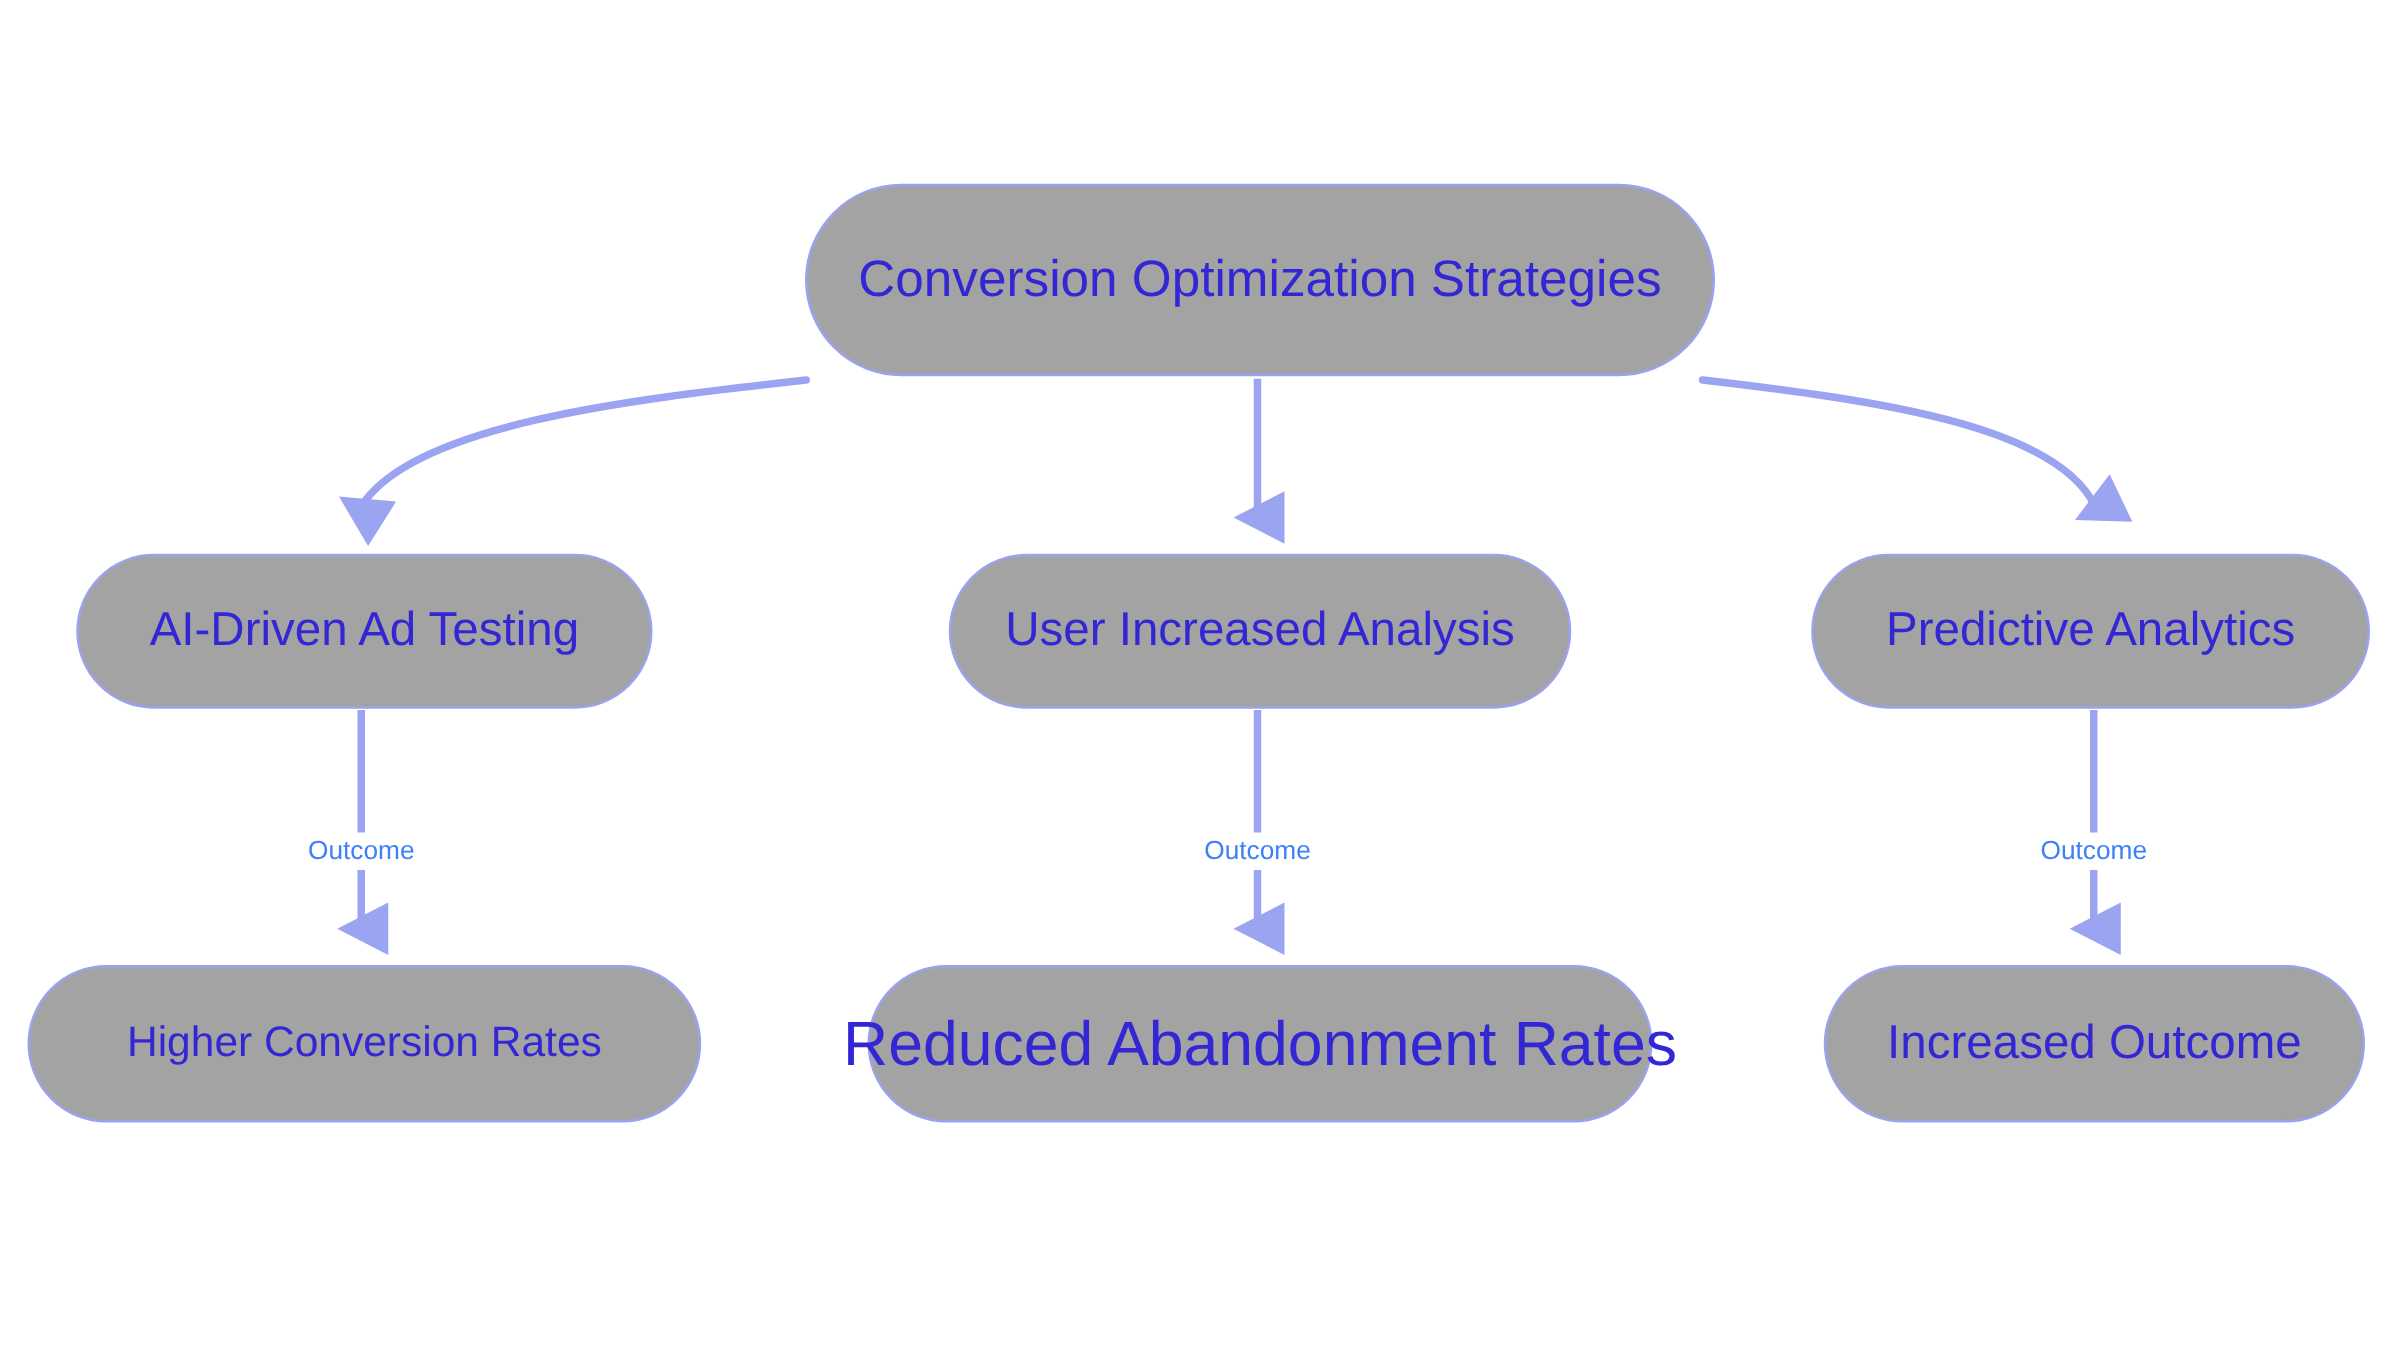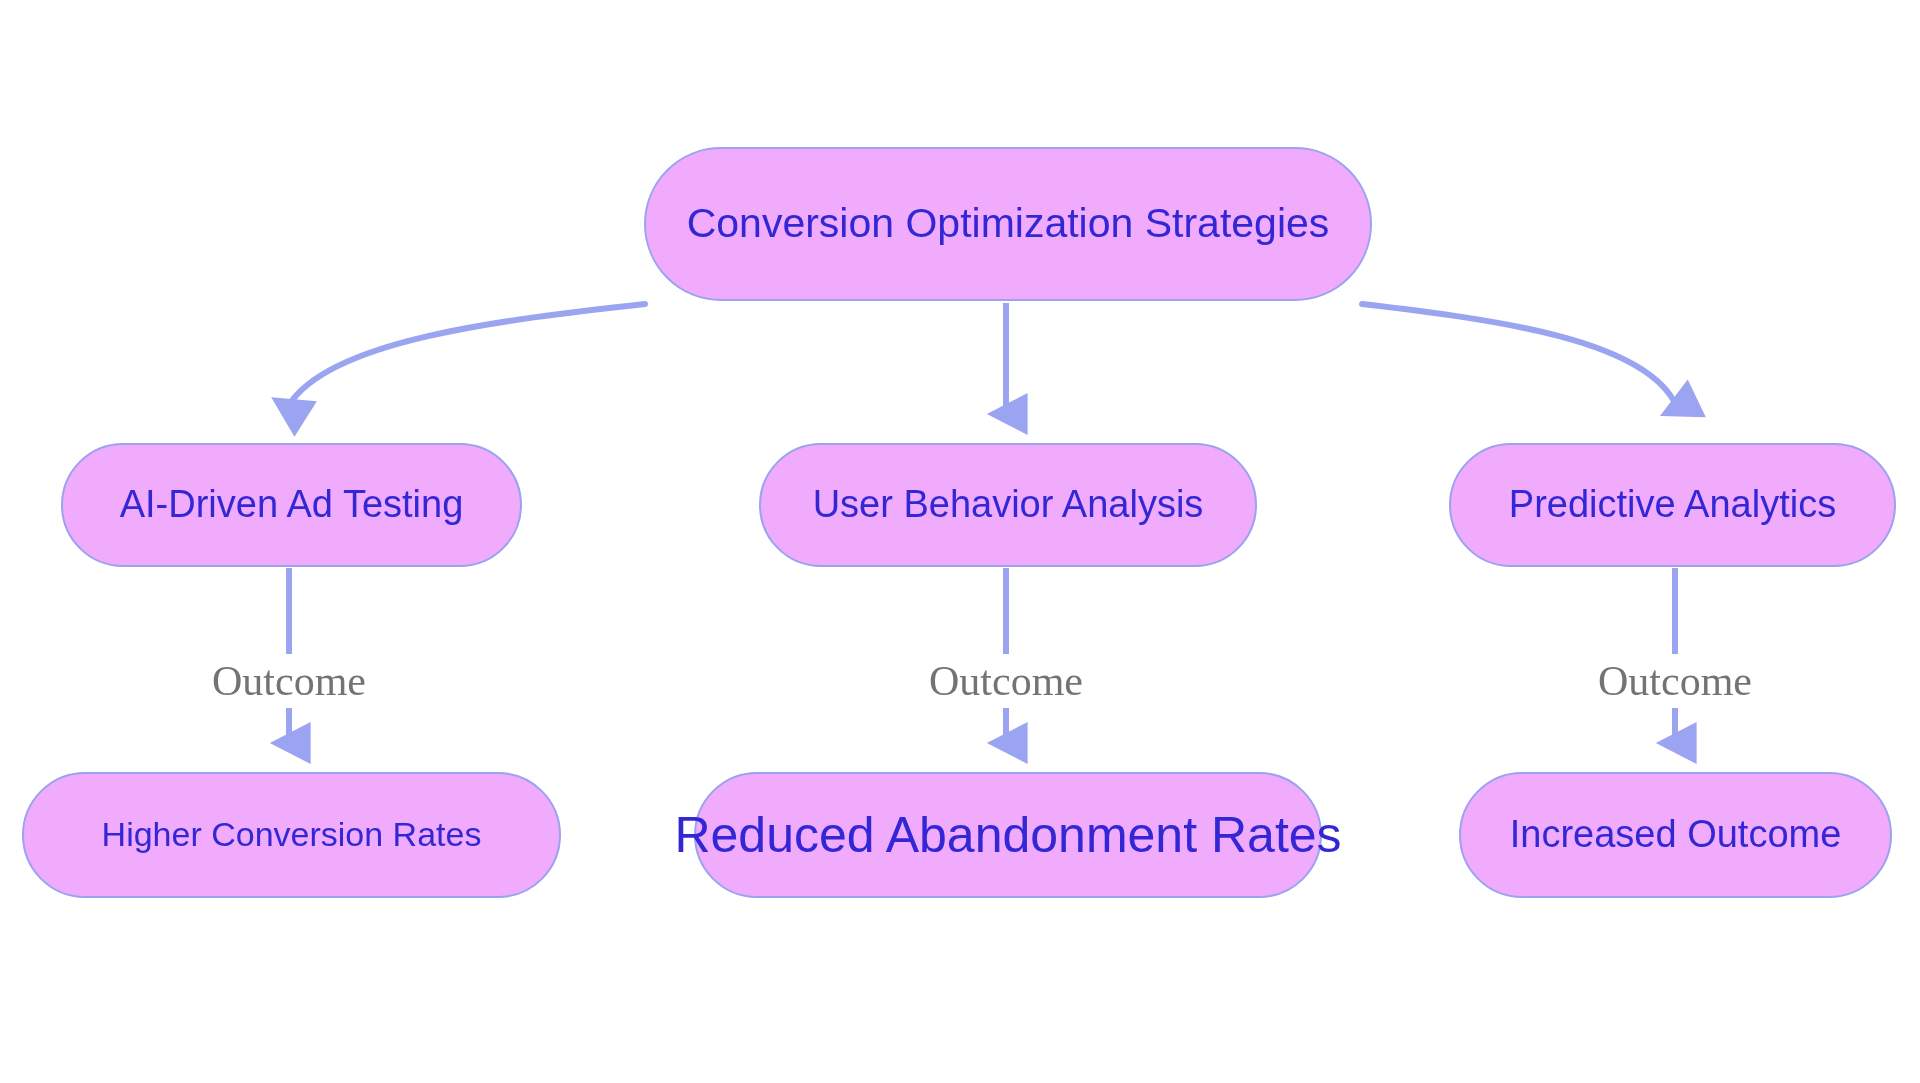--- a/index.html
+++ b/index.html
@@ -25,21 +25,21 @@
     width: 1920px;
     height: 1083px;
     pointer-events: none;
   }
   .node {
     position: absolute;
     box-sizing: border-box;
     display: flex;
     align-items: center;
     justify-content: center;
-    background: #f0abfc;
+    background: #a3a3a3;
     border: 2px solid #9ba2ef;
     border-radius: 999px;
     color: #3326d4;
     text-align: center;
     line-height: 1.1;
     white-space: nowrap;
     z-index: 2;
   }
   .node-label {
     display: block;
@@ -95,26 +95,25 @@
     left: 1459px;
     top: 772px;
     width: 433px;
     height: 126px;
     font-size: 38px;
   }
   .edge-label {
     position: absolute;
     transform: translate(-50%, -50%);
     background: #ffffff;
-    color: #737373;
-    font-size: 42px;
+    color: #3b82f6;
+    font-size: 21px;
     padding: 3px 10px;
     white-space: nowrap;
     z-index: 3;
-    font-family: Liberation Serif, serif;
   }
   #edge-label-left   { left: 289px;  top: 681px; }
   #edge-label-center { left: 1006px; top: 681px; }
   #edge-label-right  { left: 1675px; top: 681px; }
 </style>
 </head>
 <body>
 
 <div id="diagram-canvas">
 
@@ -140,21 +139,21 @@
 
   <div class="node" id="node-root">
     <span class="node-label">Conversion Optimization Strategies</span>
   </div>
 
   <div class="node" id="node-ad-testing">
     <span class="node-label">AI-Driven Ad Testing</span>
   </div>
 
   <div class="node" id="node-behavior-analysis">
-    <span class="node-label">User Behavior Analysis</span>
+    <span class="node-label">User Increased Analysis</span>
   </div>
 
   <div class="node" id="node-predictive-analytics">
     <span class="node-label">Predictive Analytics</span>
   </div>
 
   <div class="edge-label" id="edge-label-left">Outcome</div>
   <div class="edge-label" id="edge-label-center">Outcome</div>
   <div class="edge-label" id="edge-label-right">Outcome</div>
 

